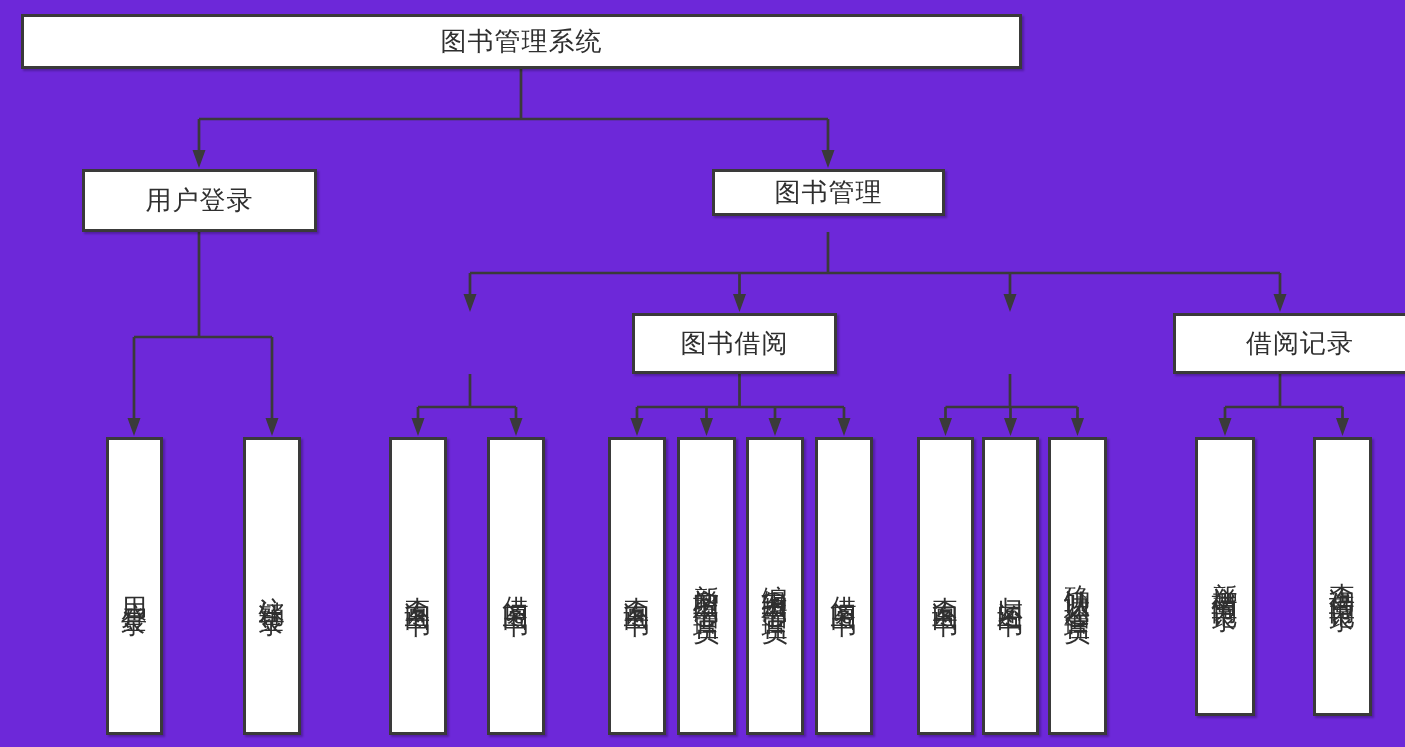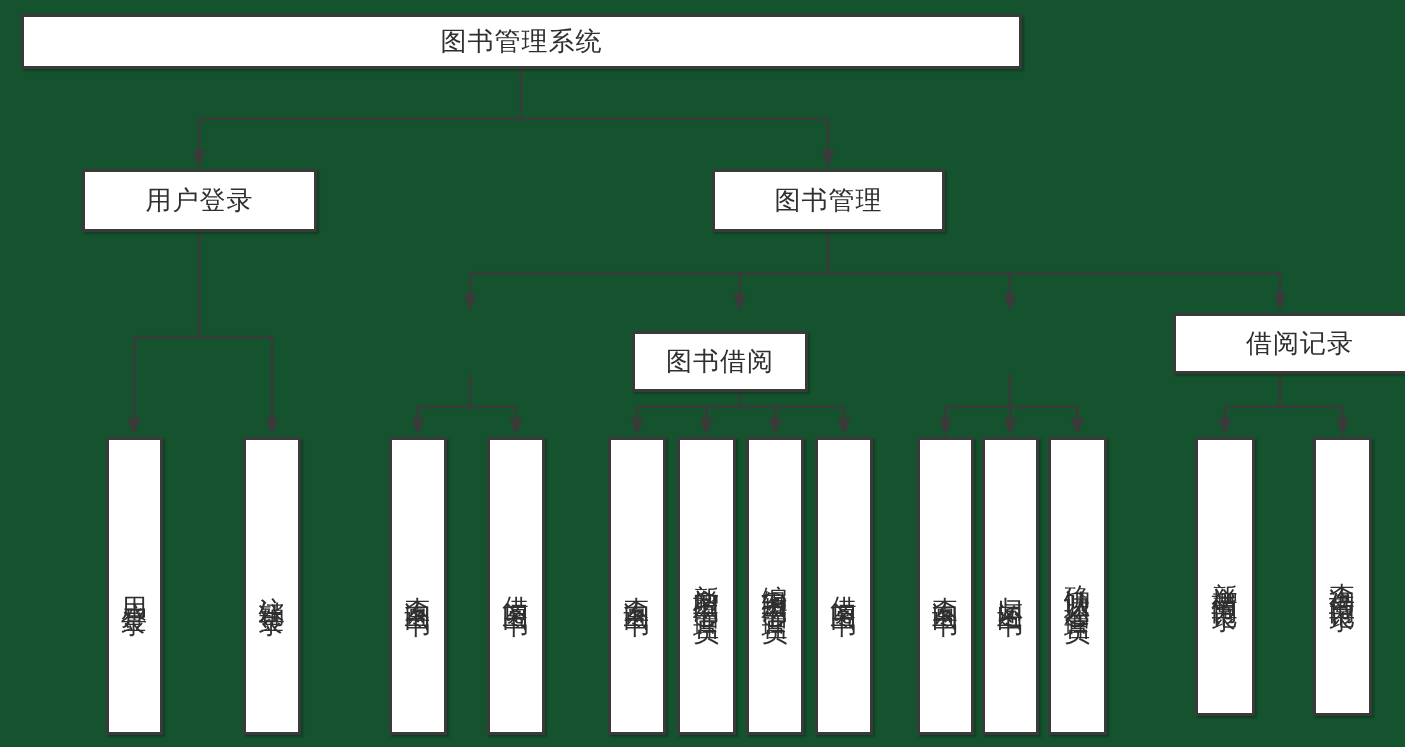--- a/index.html
+++ b/index.html
@@ -3,21 +3,21 @@
 <meta charset="utf-8">
 <style>
   * { margin: 0; padding: 0; box-sizing: border-box; }
   html, body { background: #ffffff; }
   body { font-family: "Liberation Sans", sans-serif; }
 
   .canvas {
     position: relative;
     width: 1405px;
     height: 747px;
-    background: #14532d;
+    background: #6d28d9;
     overflow: hidden;
   }
 
   .connectors {
     position: absolute;
     left: 0; top: 0;
     width: 1405px; height: 747px;
   }
 
   .box {
@@ -92,25 +92,25 @@
              M1336 418 L1349 418 L1342.5 436 Z" fill="#3a3a3a" stroke="none"></path>
   </svg>
 
   <div class="box h" style="left:21px;top:14px;width:1001px;height:55px">
     <span class="lbl">图书管理系统</span>
   </div>
 
   <div class="box h" style="left:82px;top:169px;width:235px;height:63px">
     <span class="lbl">用户登录</span>
   </div>
-  <div class="box h" style="left:712px;top:169px;width:233px;height:63px">
+  <div class="box h" style="left:712px;top:169px;width:233px;height:47px">
     <span class="lbl">图书管理</span>
   </div>
 
-  <div class="box h" style="left:632px;top:331px;width:176px;height:61px">
+  <div class="box h" style="left:632px;top:313px;width:205px;height:61px">
     <span class="lbl">图书借阅</span>
   </div>
   <div class="box h" style="left:1173px;top:313px;width:254px;height:61px">
     <span class="lbl">借阅记录</span>
   </div>
 
   <div class="box v" style="left:106px;top:437px;width:57px;height:298px">
     <span class="lbl">用户登录</span>
   </div>
   <div class="box v" style="left:243px;top:437px;width:58px;height:298px">

